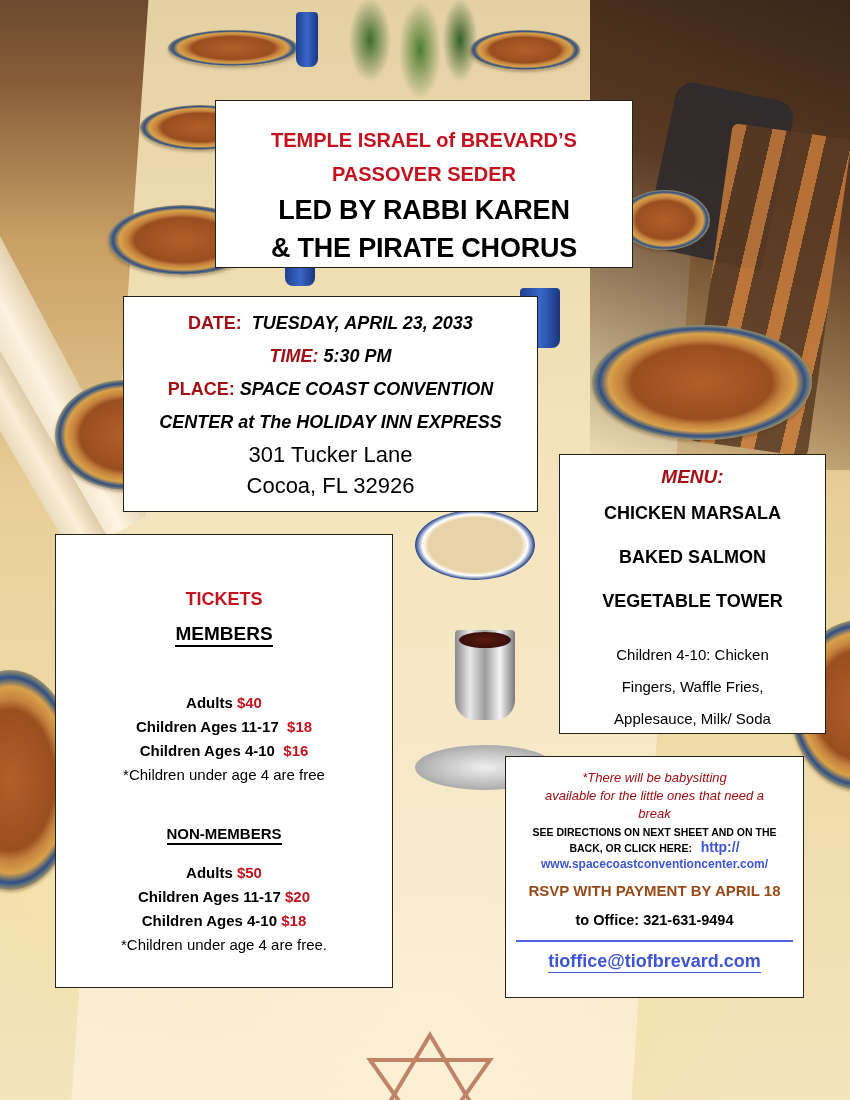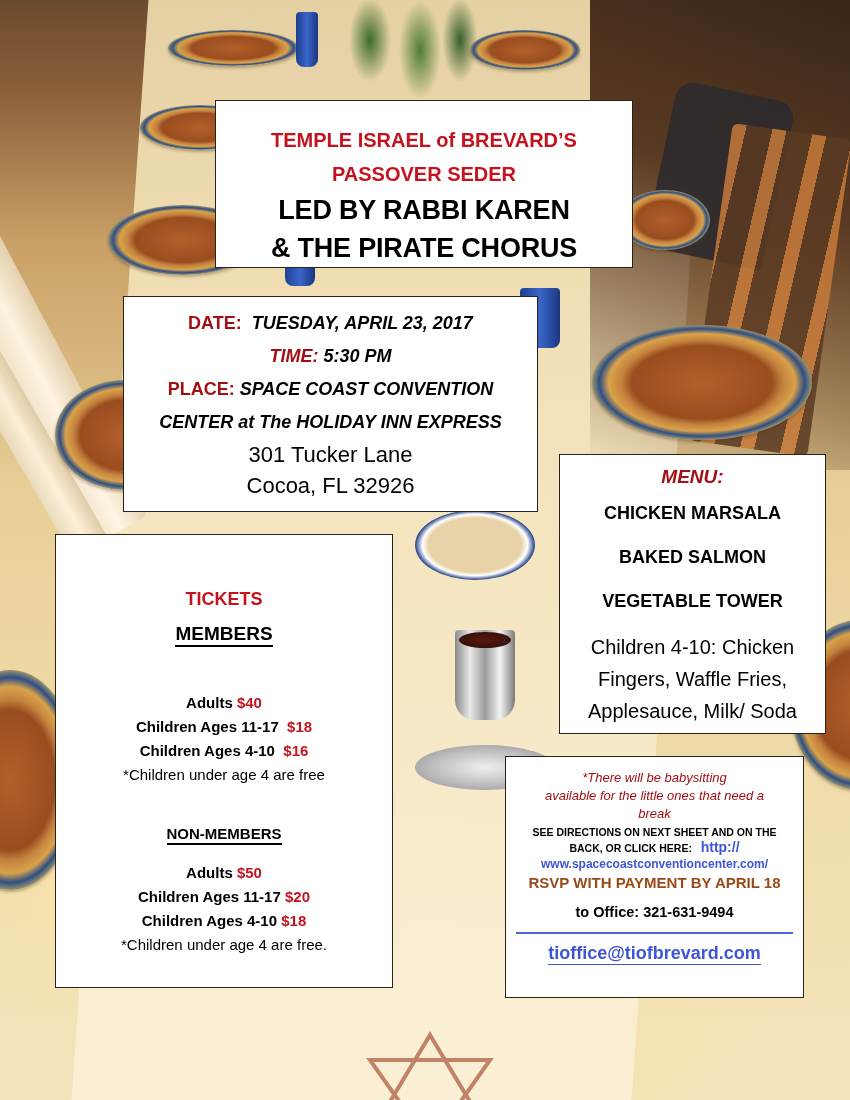--- a/index.html
+++ b/index.html
@@ -118,29 +118,29 @@
     #tickets-box .price-block .p { color: #c4121f; }
     #tickets-box .note { font-weight: normal; font-size: 15px; }
     #tickets-box .members-prices { top: 156px; }
     #tickets-box .nonmembers-title { position: absolute; left: 0; right: 0; top: 290px; font-size: 15px; font-weight: bold; }
     #tickets-box .nonmembers-prices { top: 326px; }
 
     #menu-box { left: 559px; top: 454px; width: 267px; height: 280px; padding-top: 8px; }
     #menu-box .menu-title { font-size: 19px; font-weight: bold; font-style: italic; color: #a30f12; line-height: 28px; }
     #menu-box .dish { font-size: 18px; font-weight: bold; line-height: 44px; }
     #menu-box .dish:first-of-type { line-height: 30px; }
-    #menu-box .kids { font-size: 20px; line-height: 32px; margin-top: 8px; }
+    #menu-box .kids { font-size: 15px; line-height: 32px; margin-top: 16px; }
 
     #info-box { left: 505px; top: 756px; width: 299px; height: 242px; padding-top: 12px; }
     #info-box .baby { font-size: 13px; font-style: italic; color: #a30f12; line-height: 18px; padding: 0 10px; }
     #info-box .dirs { font-size: 10.5px; font-weight: bold; line-height: 15px; margin-top: 2px; padding: 0 6px; }
     #info-box .link { color: #3d55d6; font-weight: bold; text-decoration: underline; text-decoration-color: transparent; }
     #info-box .link-big { font-size: 14px; }
     #info-box .url { font-size: 12px; color: #3d55d6; font-weight: bold; line-height: 16px; }
-    #info-box .rsvp { font-size: 15px; font-weight: bold; color: #9a4a18; line-height: 22px; }
+    #info-box .rsvp { font-size: 15px; font-weight: bold; color: #9a4a18; margin-top: 8px; line-height: 22px; }
     #info-box .office { font-size: 14.5px; font-weight: bold; margin-top: 8px; line-height: 20px; }
     #info-box .divider { height: 1.5px; background: #4d63d8; margin: 10px 10px 0 10px; }
     #info-box .email { font-size: 18px; font-weight: bold; color: #3d55d6; margin-top: 8px; display: inline-block; border-bottom: 1.5px solid #3d55d6; line-height: 22px; }
   </style>
 </head>
 <body>
 
 <div class="bg">
   <div class="bg-base"></div>
   <div class="bg-table"></div>
@@ -177,21 +177,21 @@
 <div class="box" id="title-box">
   <div class="l1">TEMPLE ISRAEL of BREVARD’S</div>
   <div class="l2">PASSOVER SEDER</div>
   <div class="l3">LED BY RABBI KAREN</div>
   <div class="l4">&amp; THE PIRATE CHORUS</div>
 </div>
 
 <div class="box" id="event-box">
   <div class="row">
     <span class="lbl">DATE:</span>&nbsp;
-    <span class="val">TUESDAY, APRIL 23, 2017</span>
+    <span class="val">TUESDAY, APRIL 23, 2033</span>
   </div>
   <div class="row">
     <span class="lbl i">TIME:</span>
     <span class="val">5:30 PM</span>
   </div>
   <div class="row">
     <span class="lbl">PLACE:</span>
     <span class="val">SPACE COAST CONVENTION</span>
   </div>
   <div class="row">

